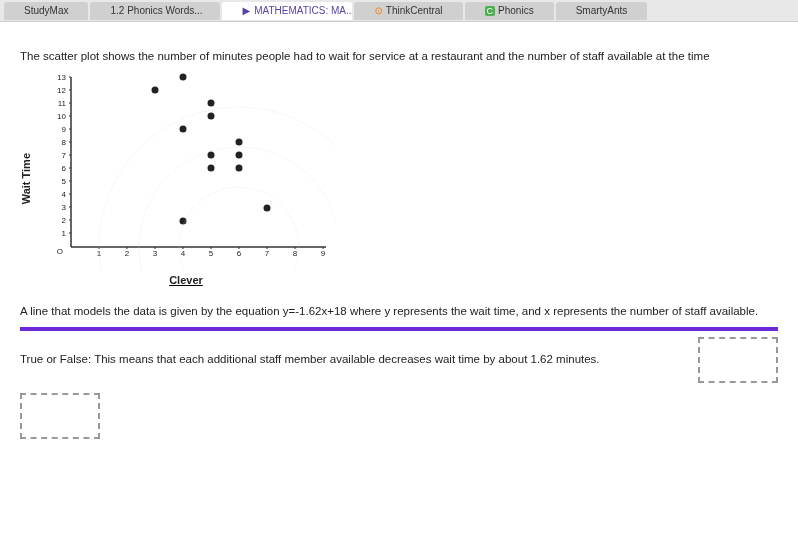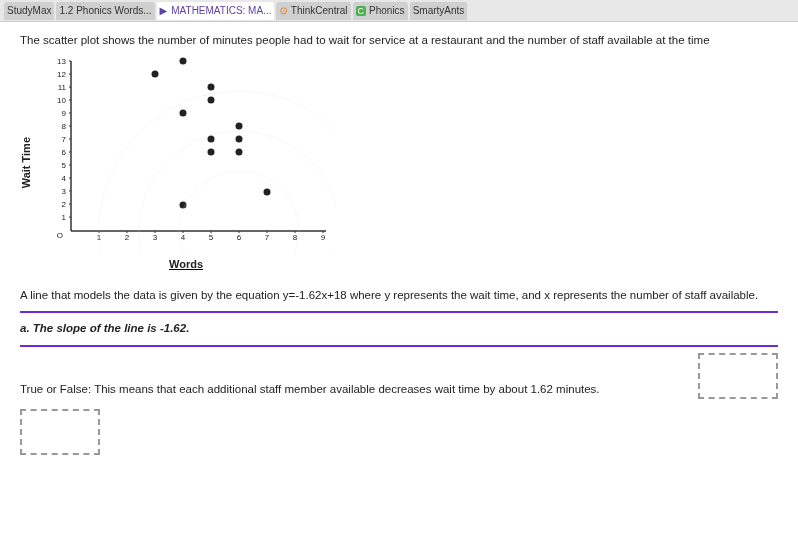--- a/index.html
+++ b/index.html
@@ -20,37 +20,37 @@
       background: #e8e8e8;
       border-bottom: 1px solid #ccc;
       padding: 0 4px;
       gap: 2px;
       overflow: hidden;
     }
     .tab {
       display: flex;
       align-items: center;
       height: 18px;
-      padding: 0 3px;
+      padding: 0 20px;
       background: #d0d0d0;
       border-radius: 3px 3px 0 0;
       font-size: 10px;
       color: #333;
       white-space: nowrap;
       max-width: 130px;
       overflow: hidden;
       text-overflow: ellipsis;
     }
     .tab.active {
       background: #fff;
     }
 
     
     .main-content {
-      padding: 10px 20px 10px 20px;
+      padding: 26px 20px 10px 20px;
       background: #fff;
     }
 
     .description {
       font-size: 11.5px;
       color: #222;
       margin-bottom: 8px;
       line-height: 1.4;
     }
 
@@ -84,36 +84,36 @@
       text-align: center;
       font-size: 11px;
       font-weight: bold;
       color: #222;
       margin-top: 2px;
     }
 
     
     .text-section {
       padding: 4px 0;
-      border-bottom: 2px solid #6d28d9;
+      border-bottom: 4px solid #6d28d9;
     }
     .text-section p {
       font-size: 11.5px;
       color: #222;
       line-height: 1.5;
       padding: 3px 0;
     }
     .text-section .label {
       font-style: italic;
       font-weight: bold;
     }
 
     .answer-box-row {
       display: flex;
-      align-items: flex-end;
+      align-items: center;
       gap: 8px;
       padding: 4px 0;
     }
     .answer-box-row p {
       font-size: 11.5px;
       color: #222;
       line-height: 1.5;
       flex: 1;
     }
     .dashed-box {
@@ -253,33 +253,28 @@
         <circle cx="175" cy="96" r="3.5" fill="#222"></circle>
 
         <circle cx="231" cy="136" r="3.5" fill="#222"></circle>
 
         <circle cx="147" cy="149" r="3.5" fill="#222"></circle>
 
         <circle cx="203" cy="175" r="60" fill="none" stroke="#e0e0e0" stroke-width="0.5" opacity="0.5"></circle>
         <circle cx="203" cy="175" r="100" fill="none" stroke="#e0e0e0" stroke-width="0.5" opacity="0.5"></circle>
         <circle cx="203" cy="175" r="140" fill="none" stroke="#e0e0e0" stroke-width="0.5" opacity="0.5"></circle>
       </svg>
-      <div class="x-axis-label">Words</div>
+      <div class="x-axis-label">Clever</div>
     </div>
   </div>
 
   <div class="text-section">
     <p>A line that models the data is given by the equation y=-1.62x+18 where y represents the wait time, and x represents the number of staff available.</p>
   </div>
 
-  <div class="text-section">
-    <p>
-      <span class="label">a. The slope of the line is -1.62.</span>
-    </p>
-  </div>
 
   <div class="answer-box-row">
     <p>True or False: This means that each additional staff member available decreases wait time by about 1.62 minutes.</p>
     <div class="dashed-box"></div>
   </div>
 
 
   <div class="answer-box-row">
     <div class="dashed-box"></div>
   </div>

